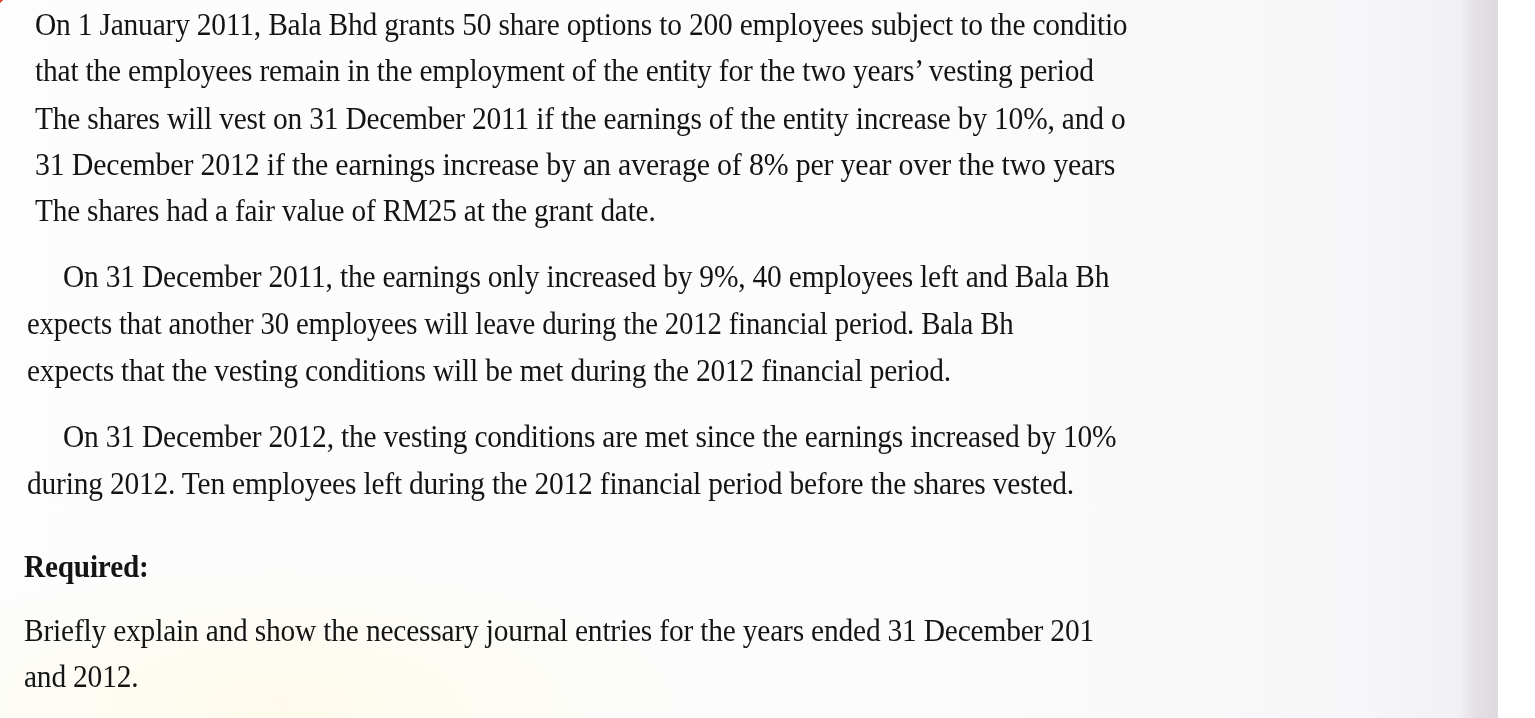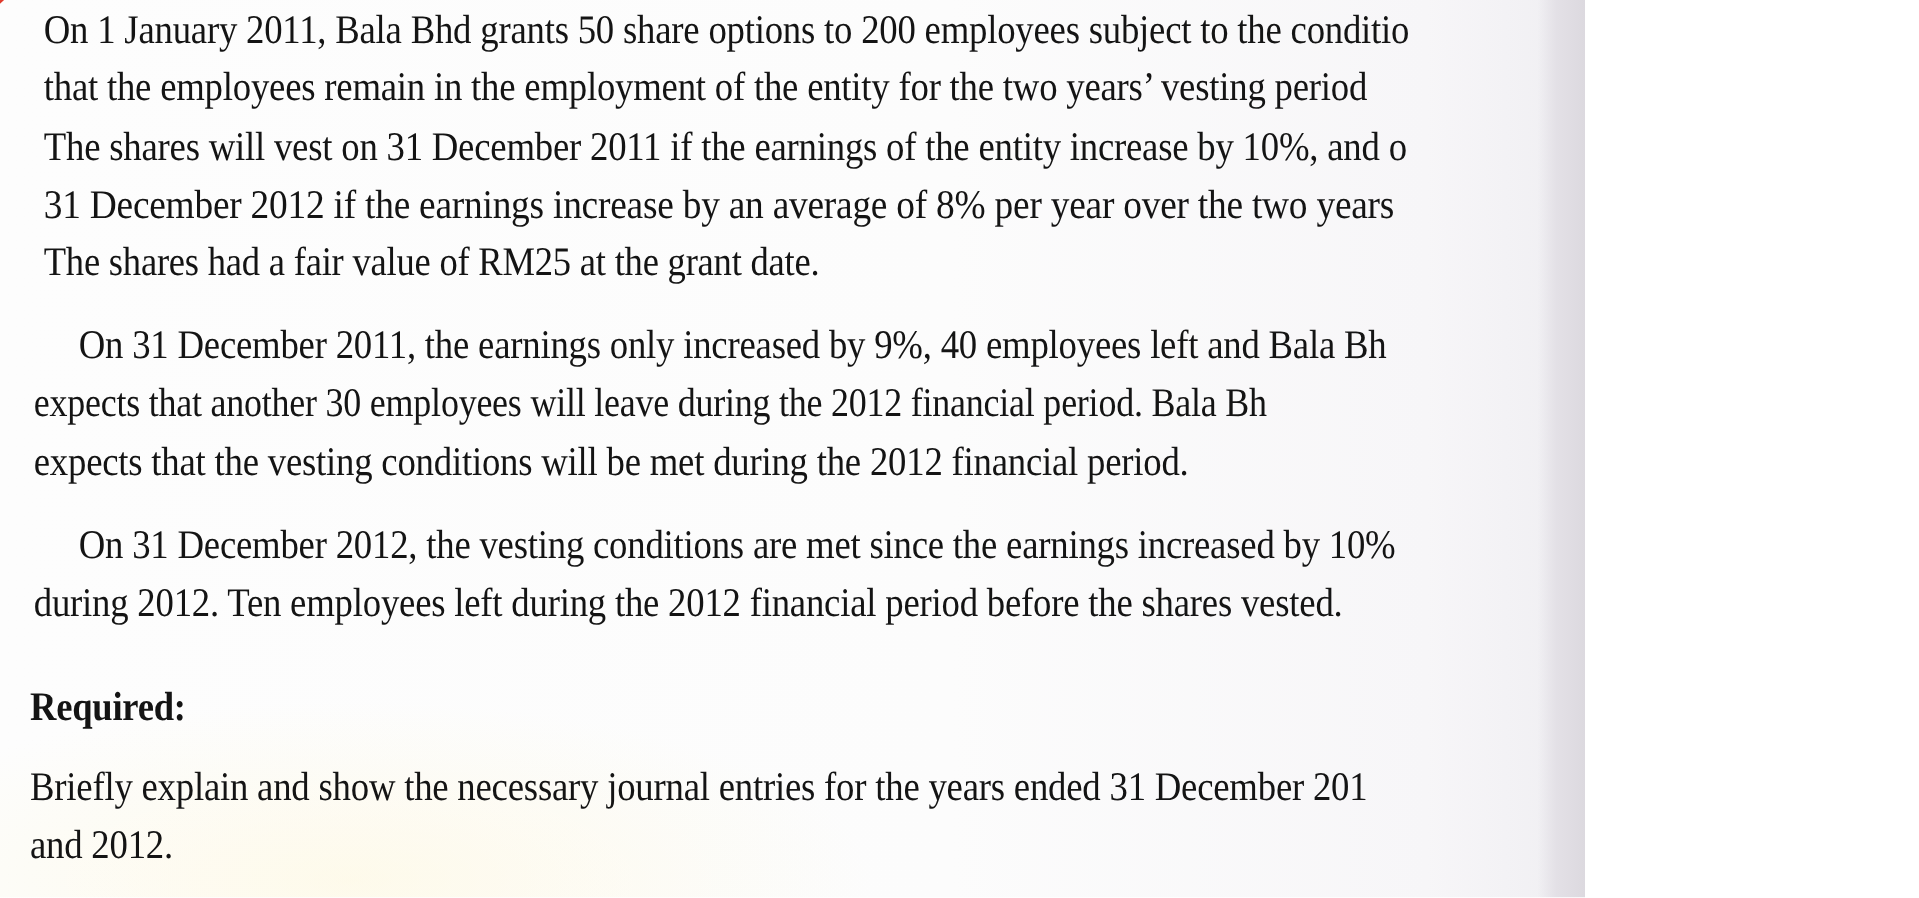--- a/index.html
+++ b/index.html
@@ -12,21 +12,21 @@
       overflow: hidden;
       background: #ffffff;
       position: relative;
       font-family: "Liberation Serif", "DejaVu Serif", serif;
       color: #141414;
     }
     .page {
       position: absolute;
       left: 0;
       top: 0;
-      width: 1268px;
+      width: 1498px;
       height: 718px;
       background: linear-gradient(90deg, #fdfdfd 0%, #fcfcfc 60%, #f7f6f8 90%, #efeef2 100%);
       overflow: hidden;
     }
     .page::after {
       
       content: "";
       position: absolute;
       top: 0;
       right: 0;

